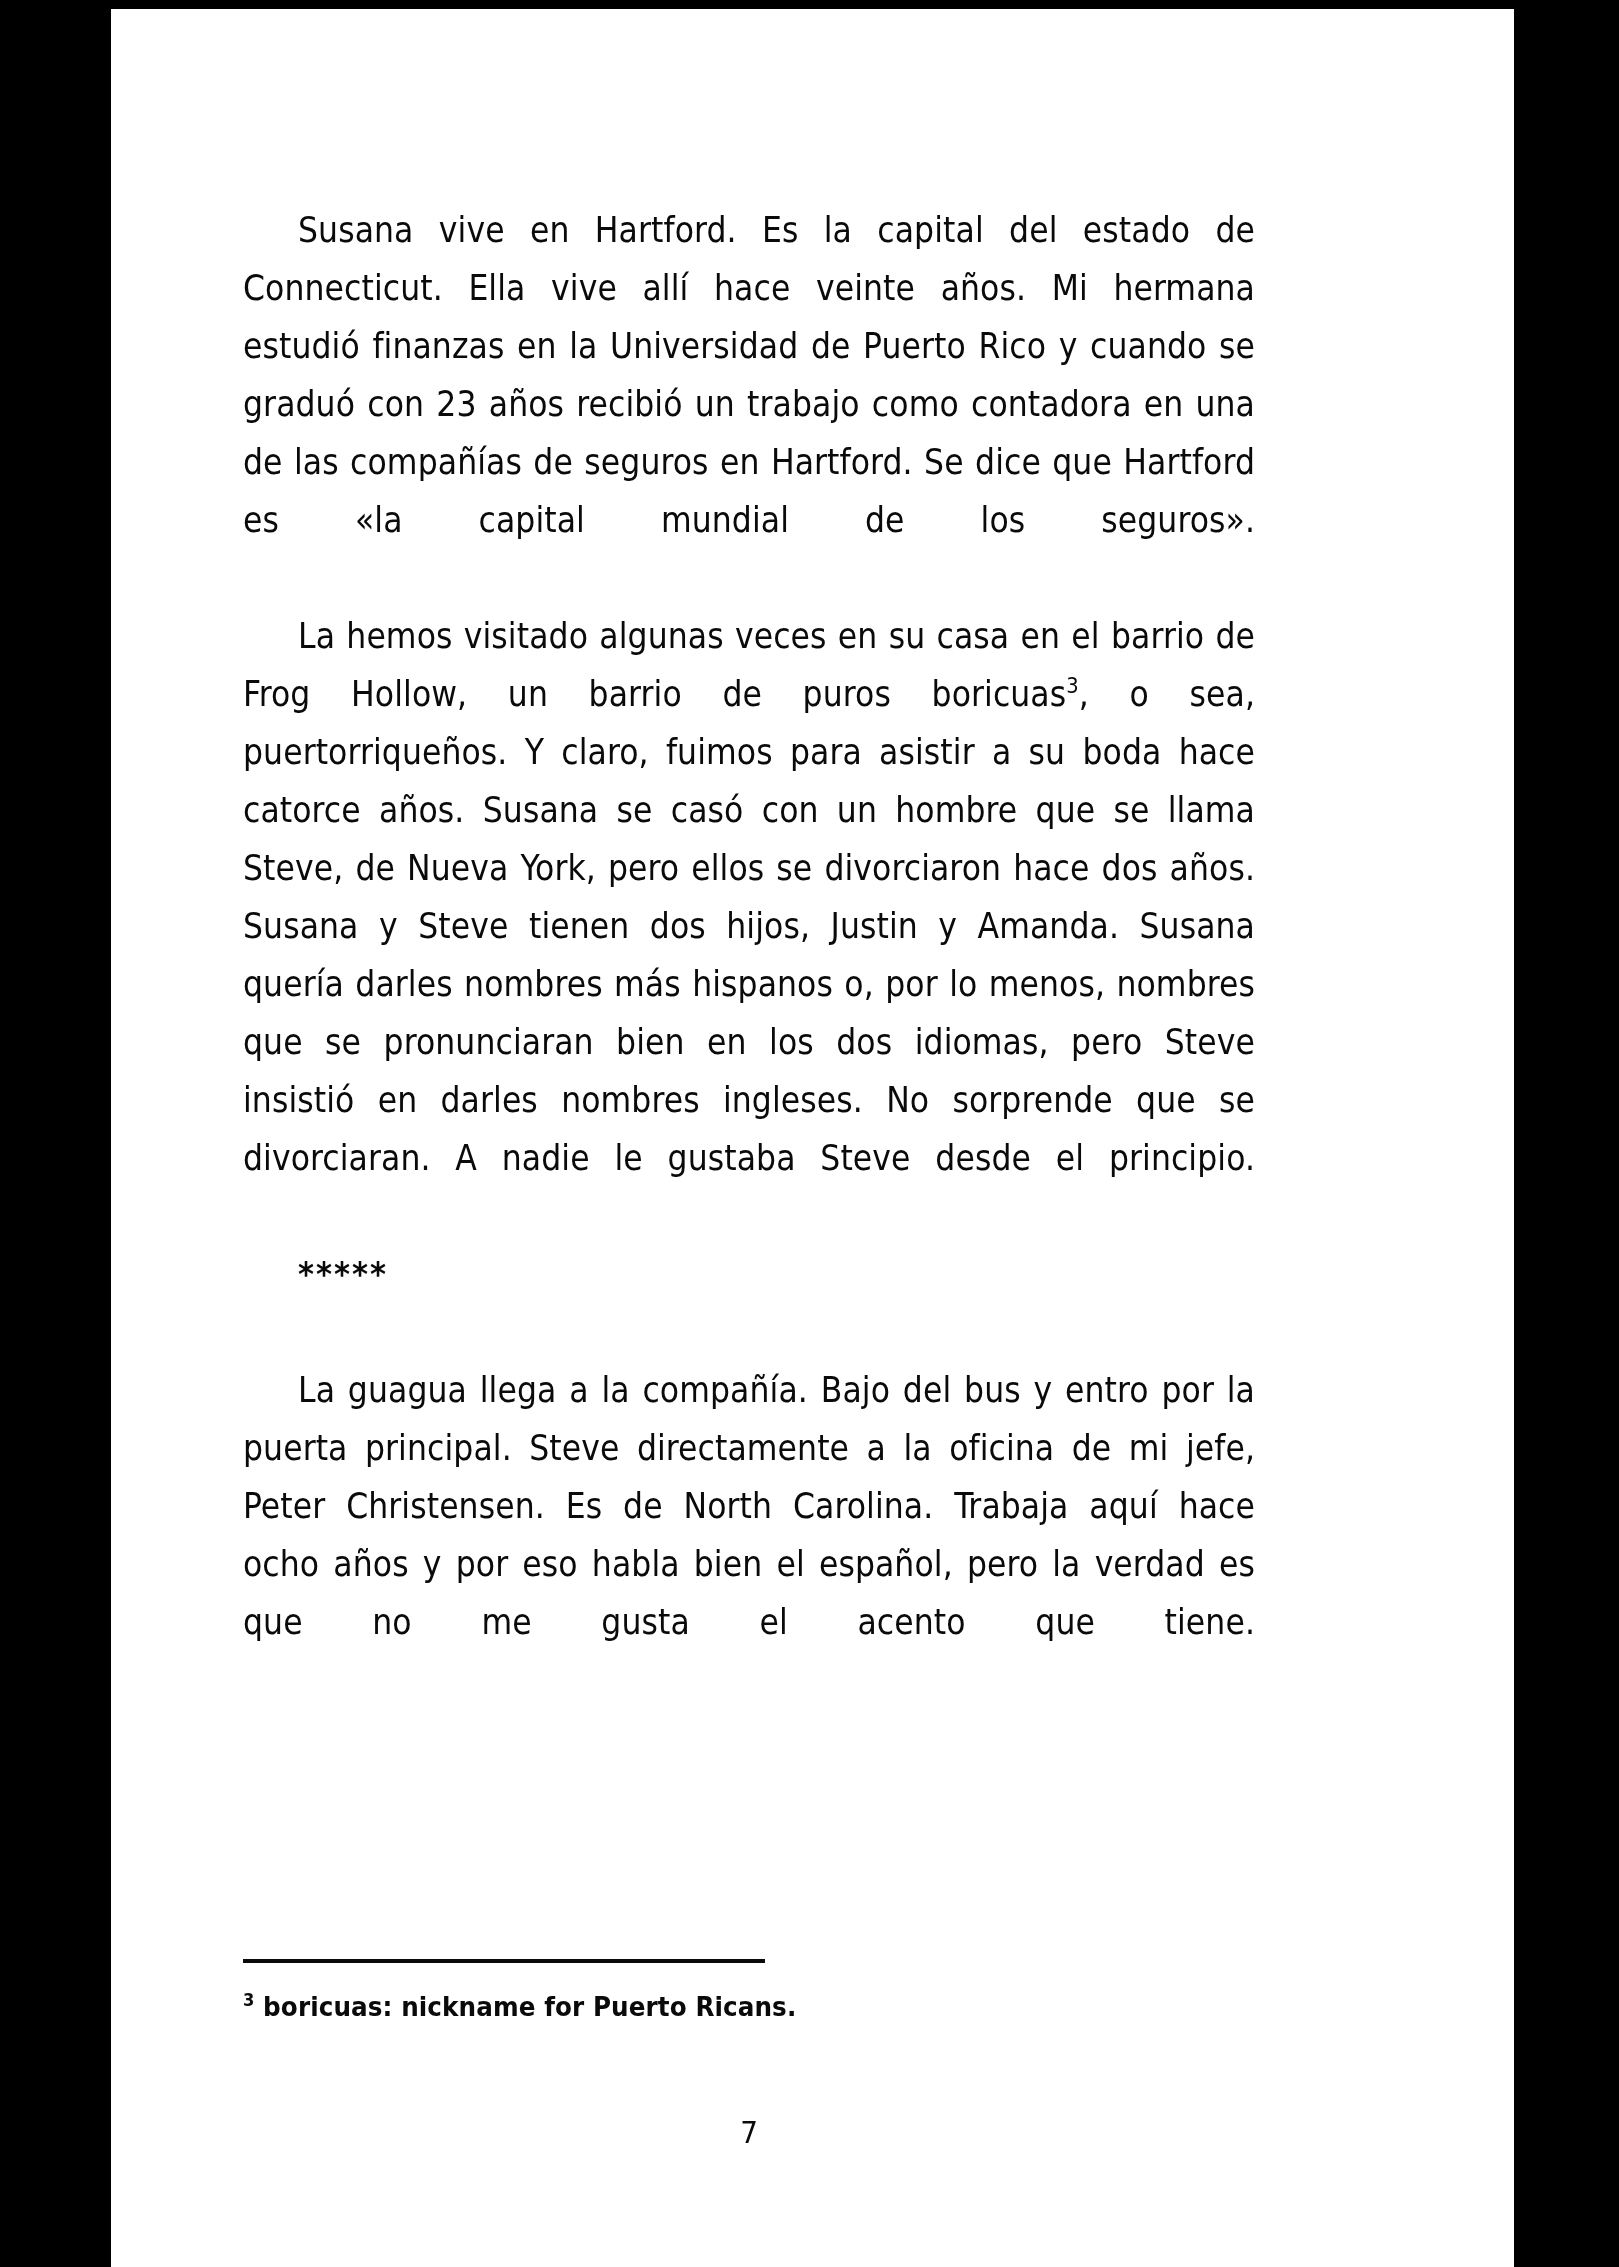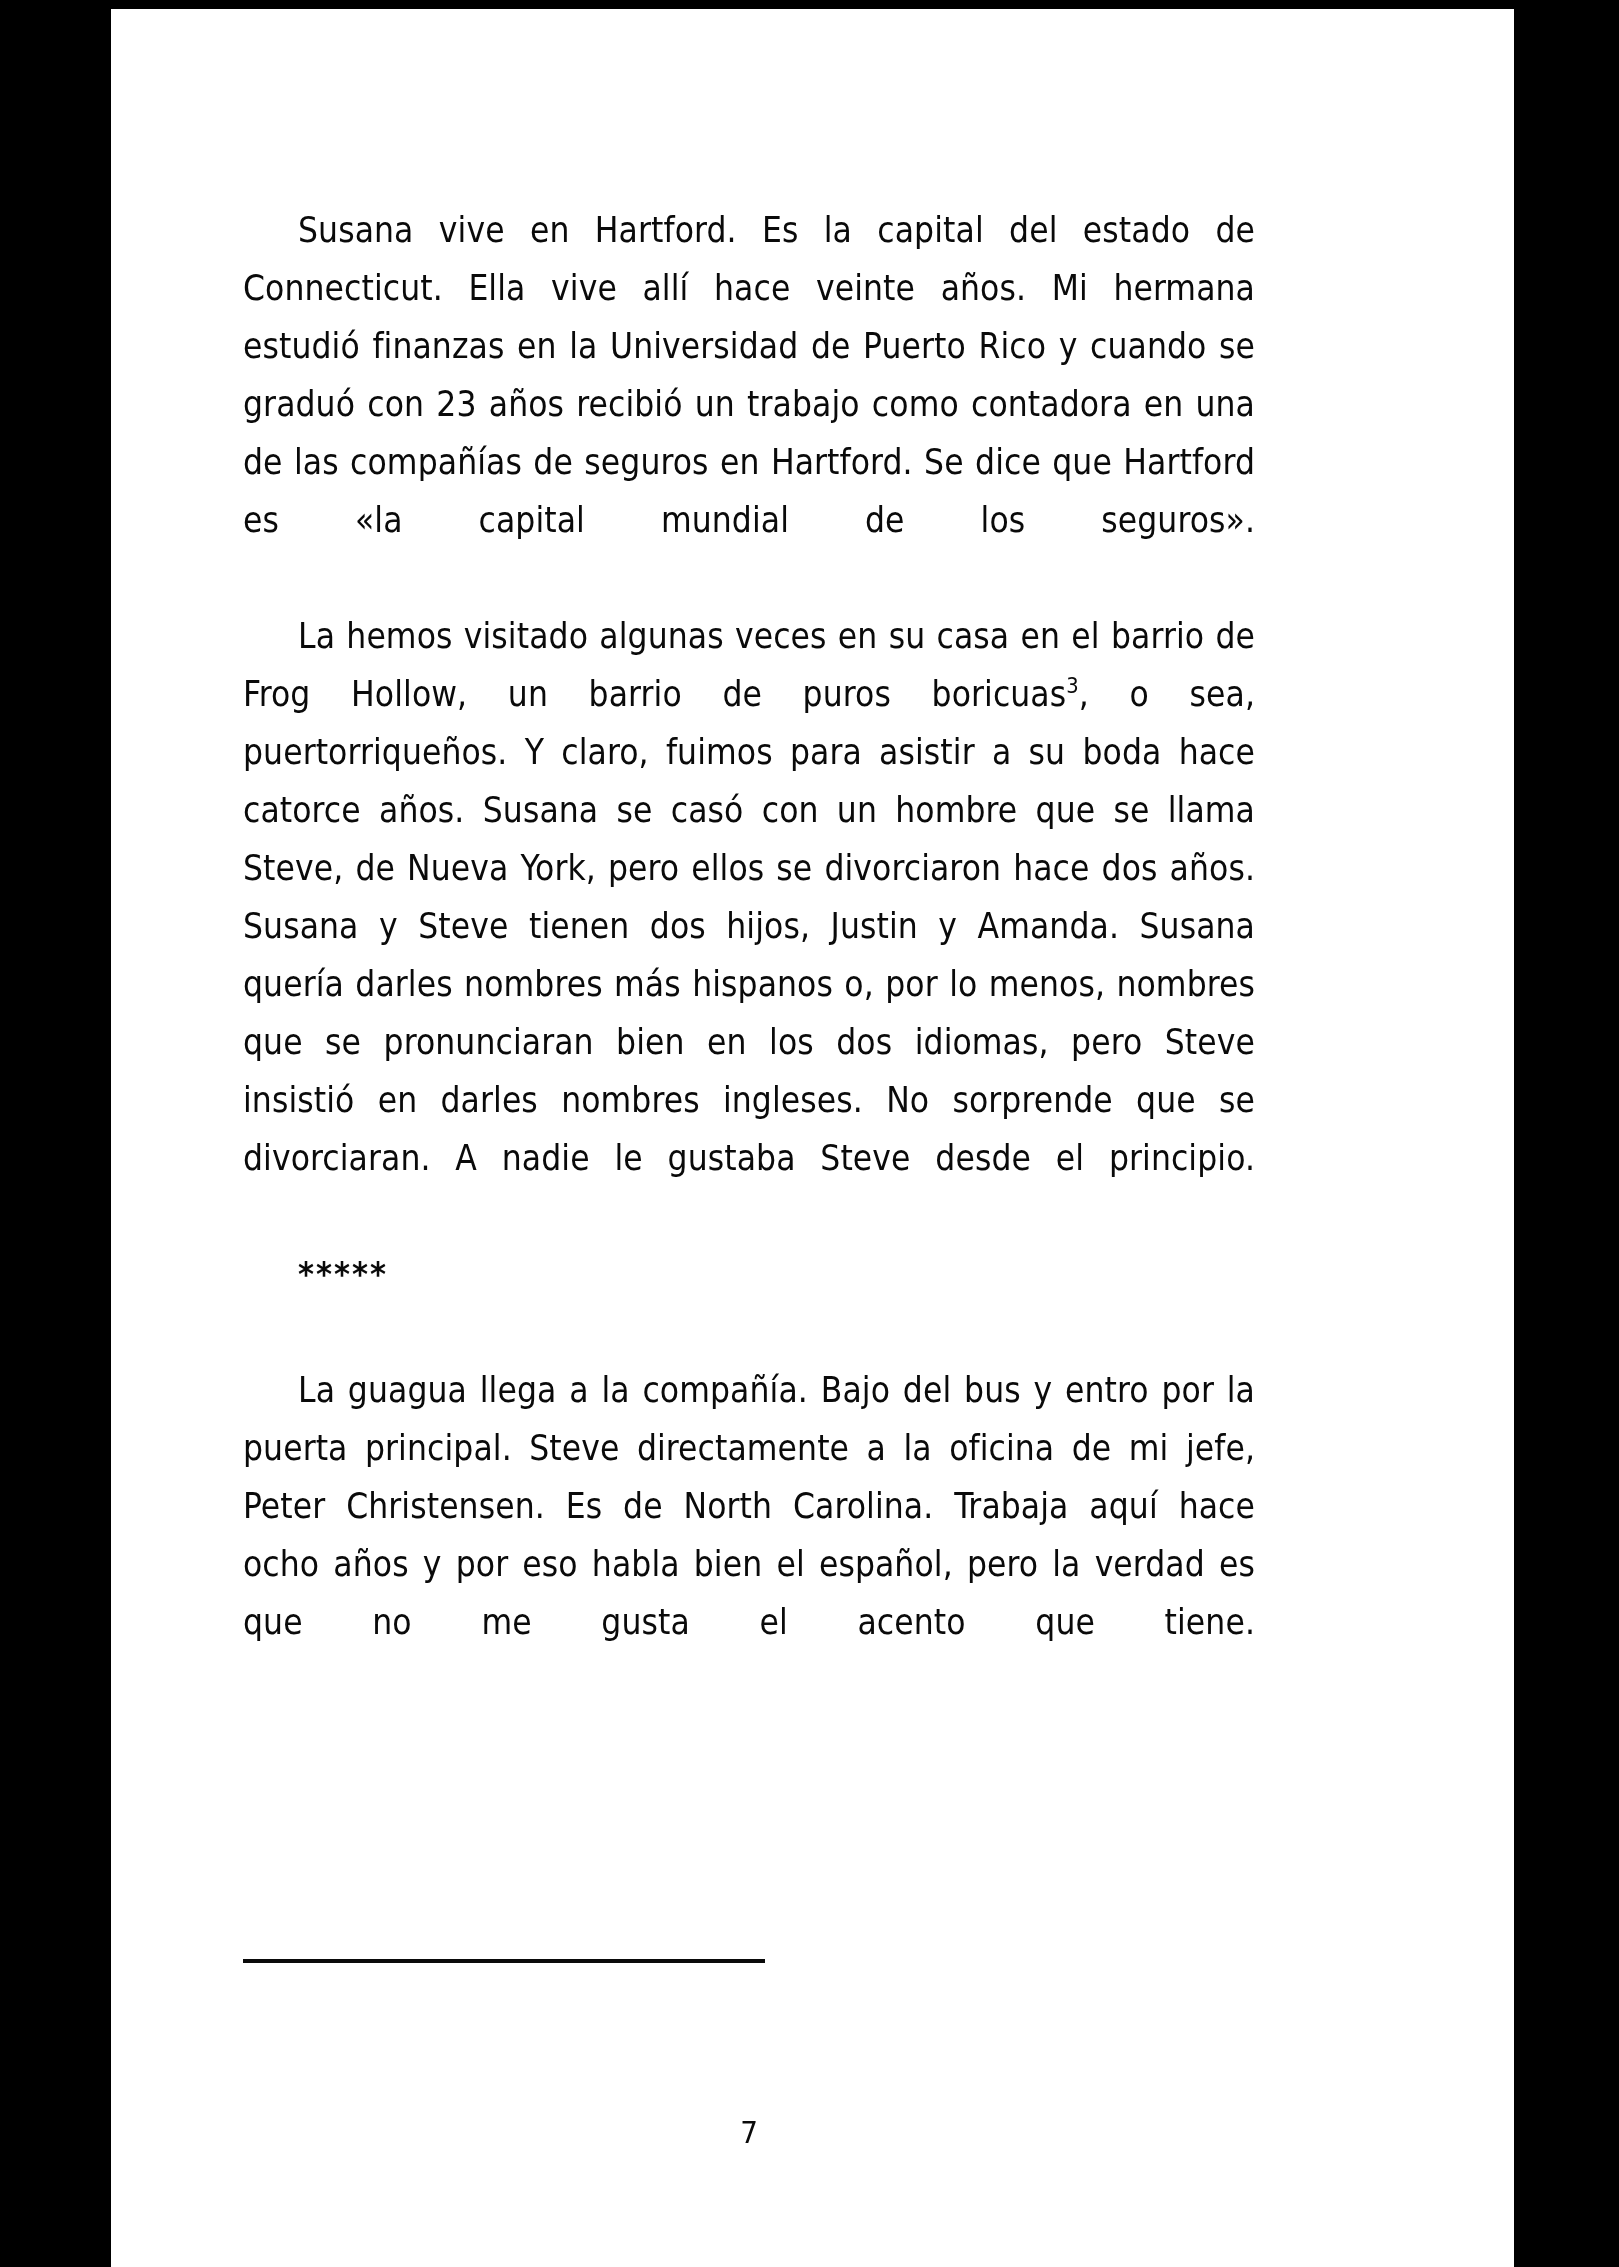--- a/index.html
+++ b/index.html
@@ -152,19 +152,20 @@
       <p class="separator">*****</p>
 
       <p>
         <span>La guagua llega a la compañía. Bajo del bus y entro por la puerta principal. Steve directamente a la oficina de mi jefe, Peter Christensen. Es de North Carolina. Trabaja aquí hace ocho años y por eso habla bien el español, pero la verdad es que no me gusta el acento que tiene.</span>
       </p>
 
     </div>
 
     <div class="footnote-zone">
       <div class="footnote-rule"></div>
+      <div class="footnote-text"><sup>3</sup> <span>boricuas: nickname for Puerto Ricans.</span></div>
     </div>
 
     <div class="page-number">7</div>
 
   </div>
 </div>
 
 
 </body></html>

